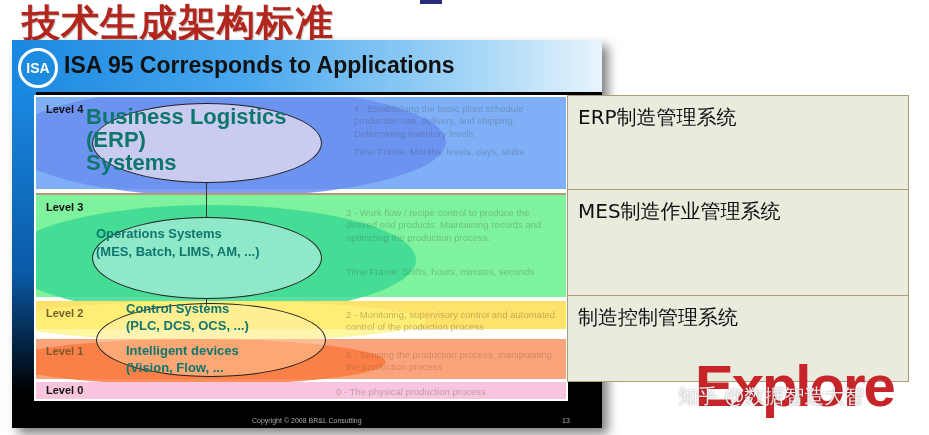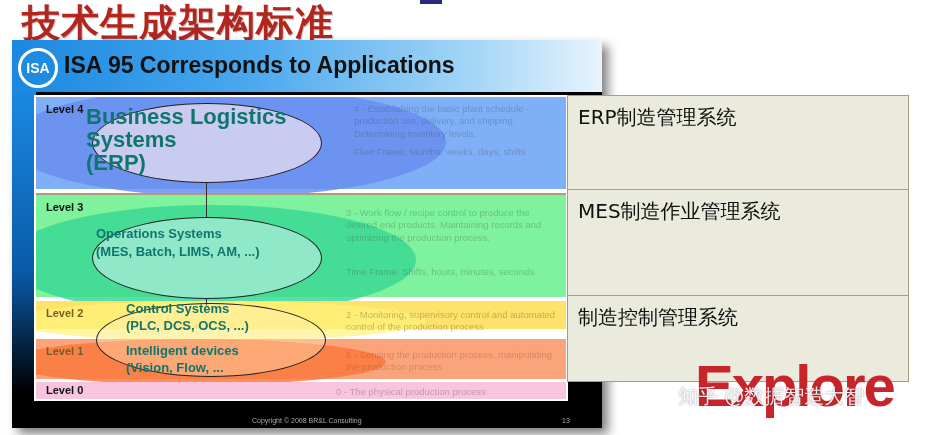--- a/index.html
+++ b/index.html
@@ -136,39 +136,39 @@
 
   <div class="arrow" style="top:86px;height:36px;"></div>
   <div class="arrow" style="top:196px;height:14px;"></div>
 
   <div class="oval o4"></div>
   <div class="oval o3"></div>
   <div class="oval o12"></div>
 
   <div class="sys s4">
     <div>Business Logistics</div>
+    <div>(ERP)</div>
     <div>Systems</div>
-    <div>(ERP)</div>
   </div>
   <div class="sys s3">
     <div>Operations Systems</div>
     <div>(MES, Batch, LIMS, AM, ...)</div>
   </div>
   <div class="sys s2">
     <div>Control Systems</div>
     <div>(PLC, DCS, OCS, ...)</div>
   </div>
   <div class="sys s1">
     <div>Intelligent devices</div>
     <div>(Vision, Flow, ...</div>
   </div>
 
   <div class="faint f4">
     <div>4 - Establishing the basic plant schedule - production use, delivery, and shipping. Determining inventory levels.</div>
-    <div style="margin-top:6px">Flow Frame: Months, weeks, days, shifts</div>
+    <div style="margin-top:6px">Time Frame: Months, levels, days, shifts</div>
   </div>
   <div class="faint f3">
     <div>3 - Work flow / recipe control to produce the desired end products. Maintaining records and optimizing the production process.</div>
     <div style="margin-top:22px">Time Frame: Shifts, hours, minutes, seconds</div>
   </div>
   <div class="faint f2">2 - Monitoring, supervisory control and automated control of the production process</div>
   <div class="faint f1">6 - Sensing the production process, manipulating the production process</div>
   <div class="faint f0">0 - The physical production process</div>
 </div>
 

